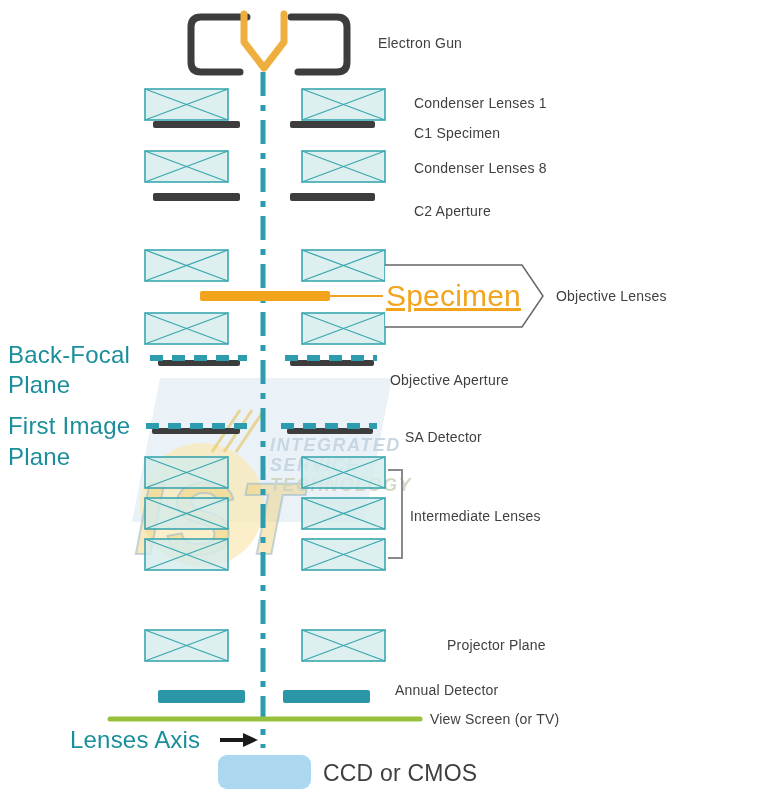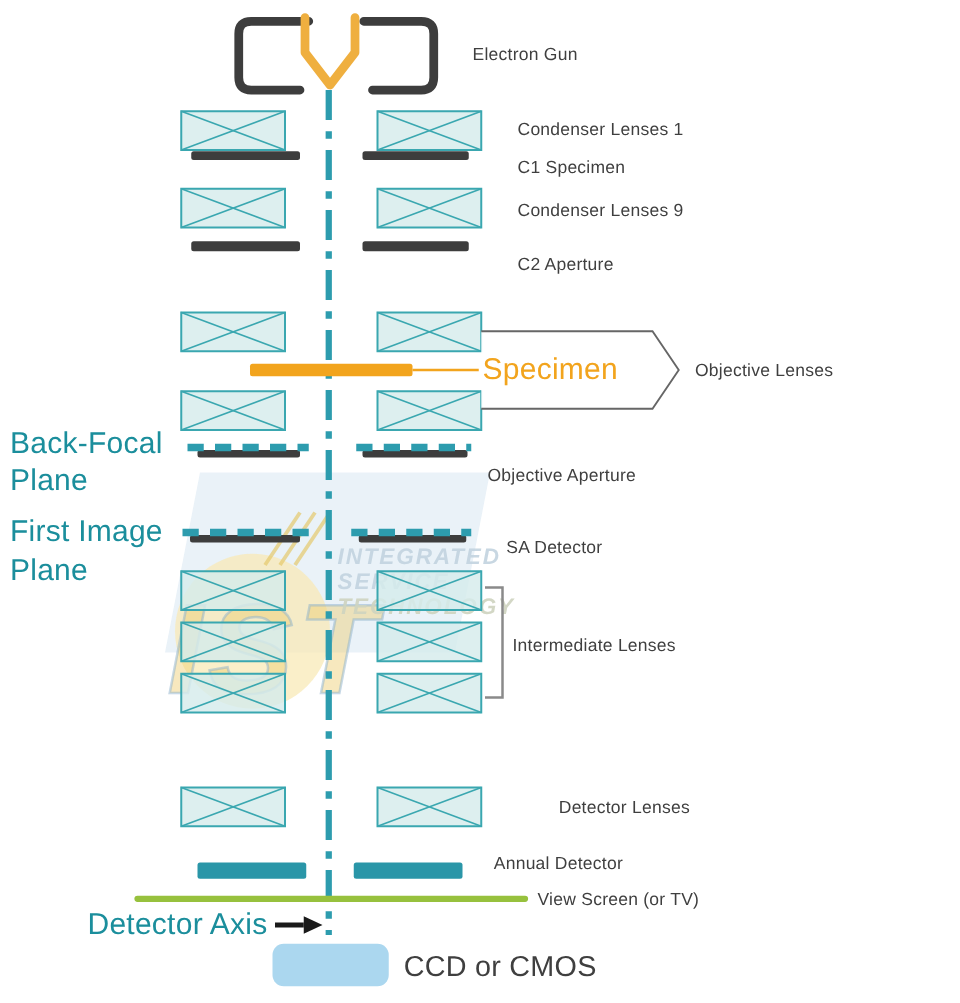--- a/index.html
+++ b/index.html
@@ -6,21 +6,21 @@
   #stage{
     position:relative;width:768px;height:802px;background:#ffffff;overflow:hidden;
     font-family:"Liberation Sans",sans-serif;
   }
   svg{position:absolute;left:0;top:0;}
   .lbl{
     position:absolute;white-space:nowrap;transform:translateY(-50%);
     font-size:14px;color:var(--text_dark);letter-spacing:.2px;
   }
   .lbl.teal{color:var(--teal_text);font-weight:normal;font-size:24px;}
-  .lbl.orange{color:var(--orange);font-size:24px;}
+  .lbl.orange{color:var(--orange);font-size:30px;text-decoration:underline;}
   .lbl.big{font-size:23px;}
   .wm-line{font-style:italic;font-weight:bold;}
 </style>
 </head>
 <body>
 
 <div id="stage">
 
   <svg width="768" height="802" viewBox="0 0 768 802">
 
@@ -167,29 +167,29 @@
       <line x1="220" y1="740" x2="243" y2="740" stroke-width="4" style="stroke:#1a1a1a"></line>
       <polygon points="243,733 258,740 243,747" style="fill:#1a1a1a"></polygon>
     </g>
 
     <rect x="218" y="755" width="93" height="34" rx="9" style="fill:var(--ccd_blue)"></rect>
   </svg>
 
   <span class="lbl" style="left:378px;top:43px">Electron Gun</span>
   <span class="lbl" style="left:414px;top:103px">Condenser Lenses 1</span>
   <span class="lbl" style="left:414px;top:133px">C1 Specimen</span>
-  <span class="lbl" style="left:414px;top:168px">Condenser Lenses 9</span>
+  <span class="lbl" style="left:414px;top:168px">Condenser Lenses 8</span>
   <span class="lbl" style="left:414px;top:211px">C2 Aperture</span>
   <span class="lbl orange" style="left:386px;top:296px">Specimen</span>
   <span class="lbl" style="left:556px;top:296px">Objective Lenses</span>
   <span class="lbl teal" style="left:8px;top:355px">Back-Focal</span>
   <span class="lbl teal" style="left:8px;top:385px">Plane</span>
   <span class="lbl" style="left:390px;top:380px">Objective Aperture</span>
   <span class="lbl teal" style="left:8px;top:426px">First Image</span>
   <span class="lbl teal" style="left:8px;top:457px">Plane</span>
   <span class="lbl" style="left:405px;top:437px">SA Detector</span>
   <span class="lbl" style="left:410px;top:516px">Intermediate Lenses</span>
-  <span class="lbl" style="left:447px;top:645px">Detector Lenses</span>
+  <span class="lbl" style="left:447px;top:645px">Projector Plane</span>
   <span class="lbl" style="left:395px;top:690px">Annual Detector</span>
   <span class="lbl" style="left:430px;top:719px">View Screen (or TV)</span>
-  <span class="lbl teal" style="left:70px;top:740px">Detector Axis</span>
+  <span class="lbl teal" style="left:70px;top:740px">Lenses Axis</span>
   <span class="lbl big" style="left:323px;top:773px">CCD or CMOS</span>
 </div>
 
 </body></html>

